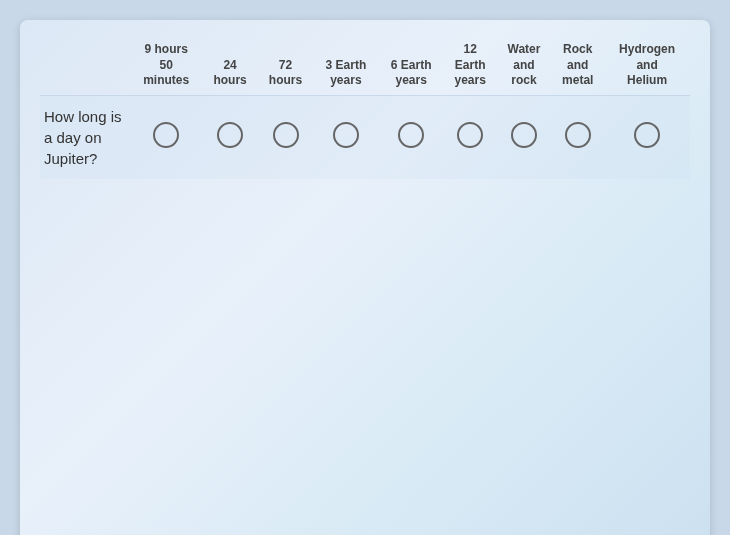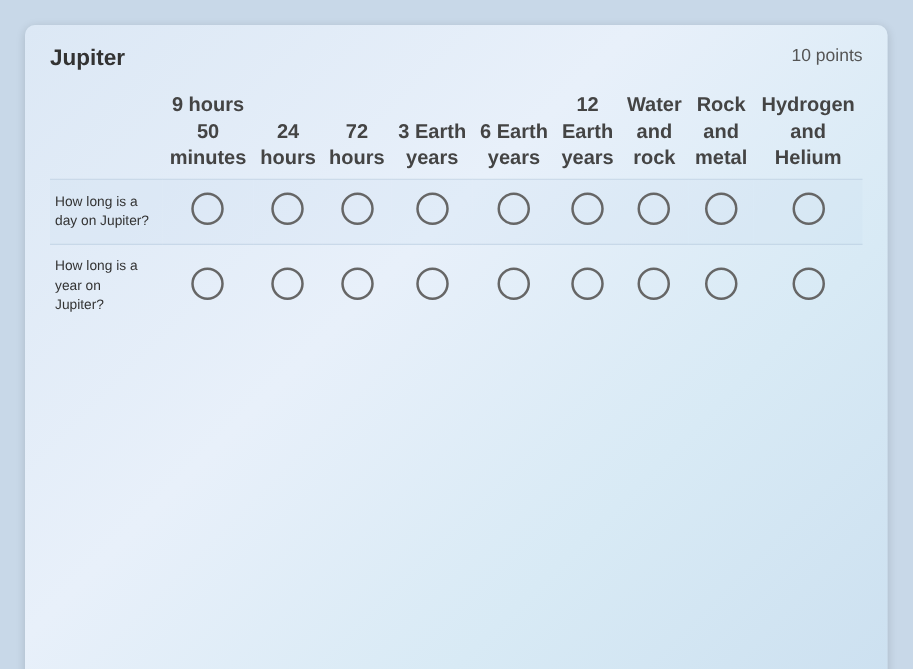--- a/index.html
+++ b/index.html
@@ -40,21 +40,21 @@
       font-size: 14px;
       color: #555;
     }
 
     .quiz-table {
       width: 100%;
       border-collapse: collapse;
     }
 
     .quiz-table thead tr th {
-      font-size: 16px;
+      font-size: 12px;
       font-weight: 600;
       color: #444;
       text-align: center;
       padding: 6px 4px;
       vertical-align: bottom;
       line-height: 1.3;
     }
 
     .quiz-table thead tr th:first-child {
       text-align: left;
@@ -66,21 +66,21 @@
     }
 
     .quiz-table tbody tr td {
       padding: 10px 4px;
       text-align: center;
       vertical-align: middle;
     }
 
     .quiz-table tbody tr td:first-child {
       text-align: left;
-      font-size: 11px;
+      font-size: 15px;
       color: #333;
       line-height: 1.4;
       padding-right: 8px;
     }
 
     .radio-circle {
       width: 26px;
       height: 26px;
       border-radius: 50%;
       border: 2px solid #666;
@@ -90,24 +90,20 @@
     }
 
     .row-even {
       background: rgba(200,220,240,0.2);
     }
   </style>
 </head>
 <body>
 
 <div class="card">
-  <div class="card-header">
-    <span class="card-title">Jupiter</span>
-    <span class="card-points">10 points</span>
-  </div>
 
   <table class="quiz-table">
     <thead>
       <tr>
         <th></th>
         <th>9 hours<br>50<br>minutes</th>
         <th>24<br>hours</th>
         <th>72<br>hours</th>
         <th>3 Earth<br>years</th>
         <th>6 Earth<br>years</th>
@@ -123,27 +119,15 @@
         <td><span class="radio-circle"></span></td>
         <td><span class="radio-circle"></span></td>
         <td><span class="radio-circle"></span></td>
         <td><span class="radio-circle"></span></td>
         <td><span class="radio-circle"></span></td>
         <td><span class="radio-circle"></span></td>
         <td><span class="radio-circle"></span></td>
         <td><span class="radio-circle"></span></td>
         <td><span class="radio-circle"></span></td>
       </tr>
-      <tr>
-        <td>How long is a year on Jupiter?</td>
-        <td><span class="radio-circle"></span></td>
-        <td><span class="radio-circle"></span></td>
-        <td><span class="radio-circle"></span></td>
-        <td><span class="radio-circle"></span></td>
-        <td><span class="radio-circle"></span></td>
-        <td><span class="radio-circle"></span></td>
-        <td><span class="radio-circle"></span></td>
-        <td><span class="radio-circle"></span></td>
-        <td><span class="radio-circle"></span></td>
-      </tr>
     </tbody>
   </table>
 </div>
 
 </body></html>

